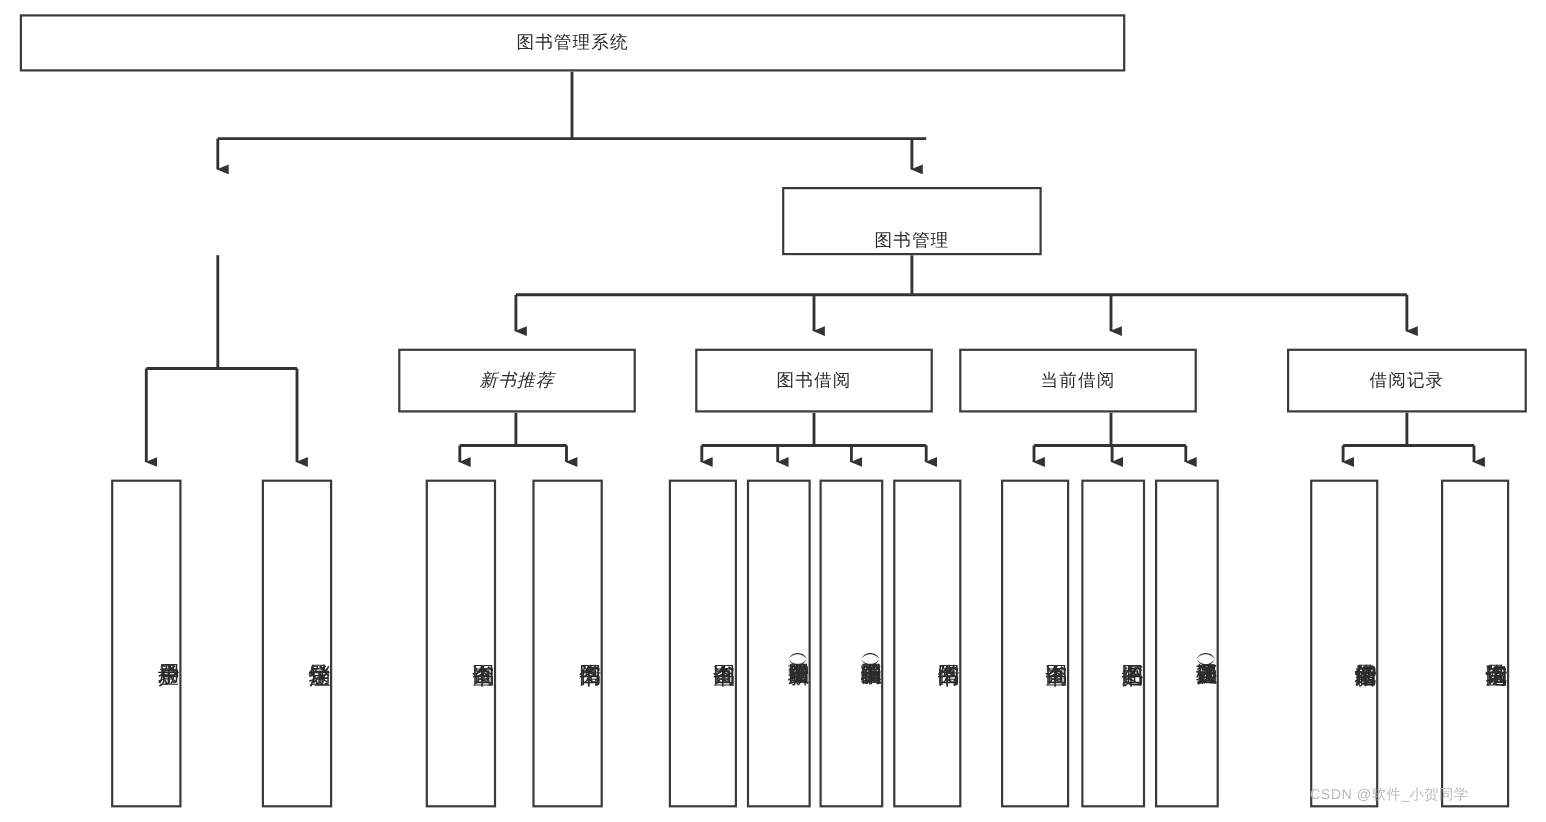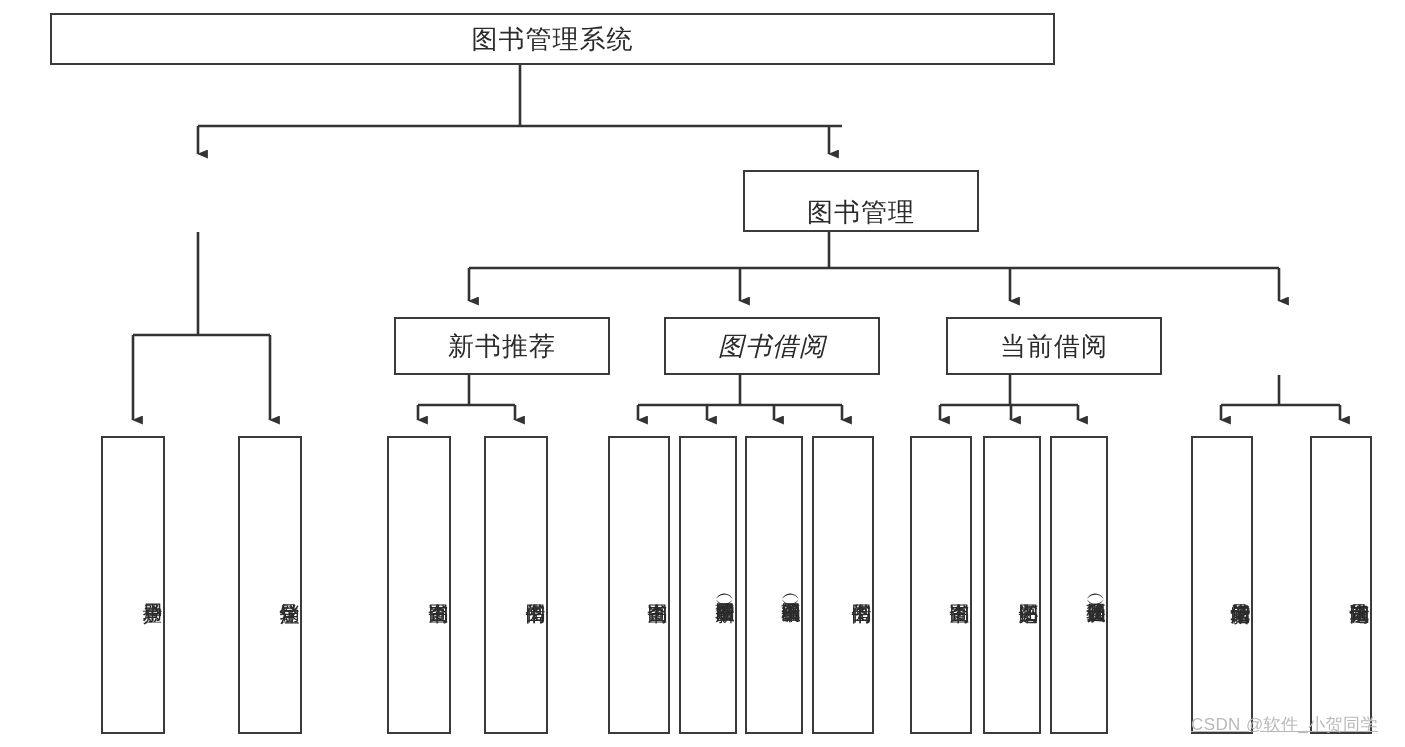--- a/index.html
+++ b/index.html
@@ -29,23 +29,22 @@
     position: absolute;
     box-sizing: border-box;
     background: #ffffff;
     border: 2px solid #3a3a3a;
     display: flex;
     align-items: center;
     justify-content: center;
     color: #2b2b2b;
   }
   .node.horiz {
-    font-size: 26px;
+    font-size: 16px;
     letter-spacing: 1px;
-    margin-left: 32px;
   }
   .node.vert {
     writing-mode: vertical-rl;
     text-orientation: upright;
     font-size: 20px;
     line-height: 1.08;
     padding-top: 6px;
     align-items: flex-start;
     justify-content: center;
     white-space: nowrap;
@@ -55,25 +54,24 @@
     text-orientation: upright;
     display: block;
   }
   .node.vert.tall {
     font-size: 19px;
   }
   #watermark {
     position: absolute;
     left: 1191px;
     top: 713px;
-    font-size: 17px;
+    font-size: 13px;
     color: #b9b9b9;
     white-space: nowrap;
     letter-spacing: 0.4px;
-    text-decoration: underline;
   }
 </style>
 </head>
 <body>
 
 <div id="canvas">
 
   <svg id="wires" viewBox="0 0 1405 747" xmlns="http://www.w3.org/2000/svg">
     <defs>
       <marker id="arw" viewBox="0 0 10 12" refX="5" refY="11" markerWidth="9" markerHeight="11" orient="auto-start-reverse" markerUnits="userSpaceOnUse">
@@ -126,28 +124,31 @@
   </svg>
 
   <div class="node horiz" style="left:18px; top:13px; width:1005px; height:52px;">
     <span>图书管理系统</span>
   </div>
 
   <div class="node horiz" style="left:711px; top:170px; width:236px; height:62px;align-items:flex-end;">
     <span>图书管理</span>
   </div>
 
-  <div class="node horiz" style="left:362px; top:317px; width:216px; height:58px;">
+  <div class="node horiz" style="left:362px; top:317px; width:216px; height:58px;font-style:italic;">
     <span>新书推荐</span>
   </div>
-  <div class="node horiz" style="left:632px; top:317px; width:216px; height:58px;font-style:italic;">
+  <div class="node horiz" style="left:632px; top:317px; width:216px; height:58px;">
     <span>图书借阅</span>
   </div>
-  <div class="node horiz" style="left:914px; top:317px; width:216px; height:58px;">
+  <div class="node horiz" style="left:872px; top:317px; width:216px; height:58px;">
     <span>当前借阅</span>
+  </div>
+  <div class="node horiz" style="left:1170px; top:317px; width:218px; height:58px;">
+    <span>借阅记录</span>
   </div>
 
   <div class="node vert" style="left:101px; top:436px; width:64px; height:298px;">
     <span class="vtext">用户登录</span>
   </div>
   <div class="node vert" style="left:238px; top:436px; width:64px; height:298px;">
     <span class="vtext">注销登录</span>
   </div>
 
   <div class="node vert" style="left:387px; top:436px; width:64px; height:298px;">

